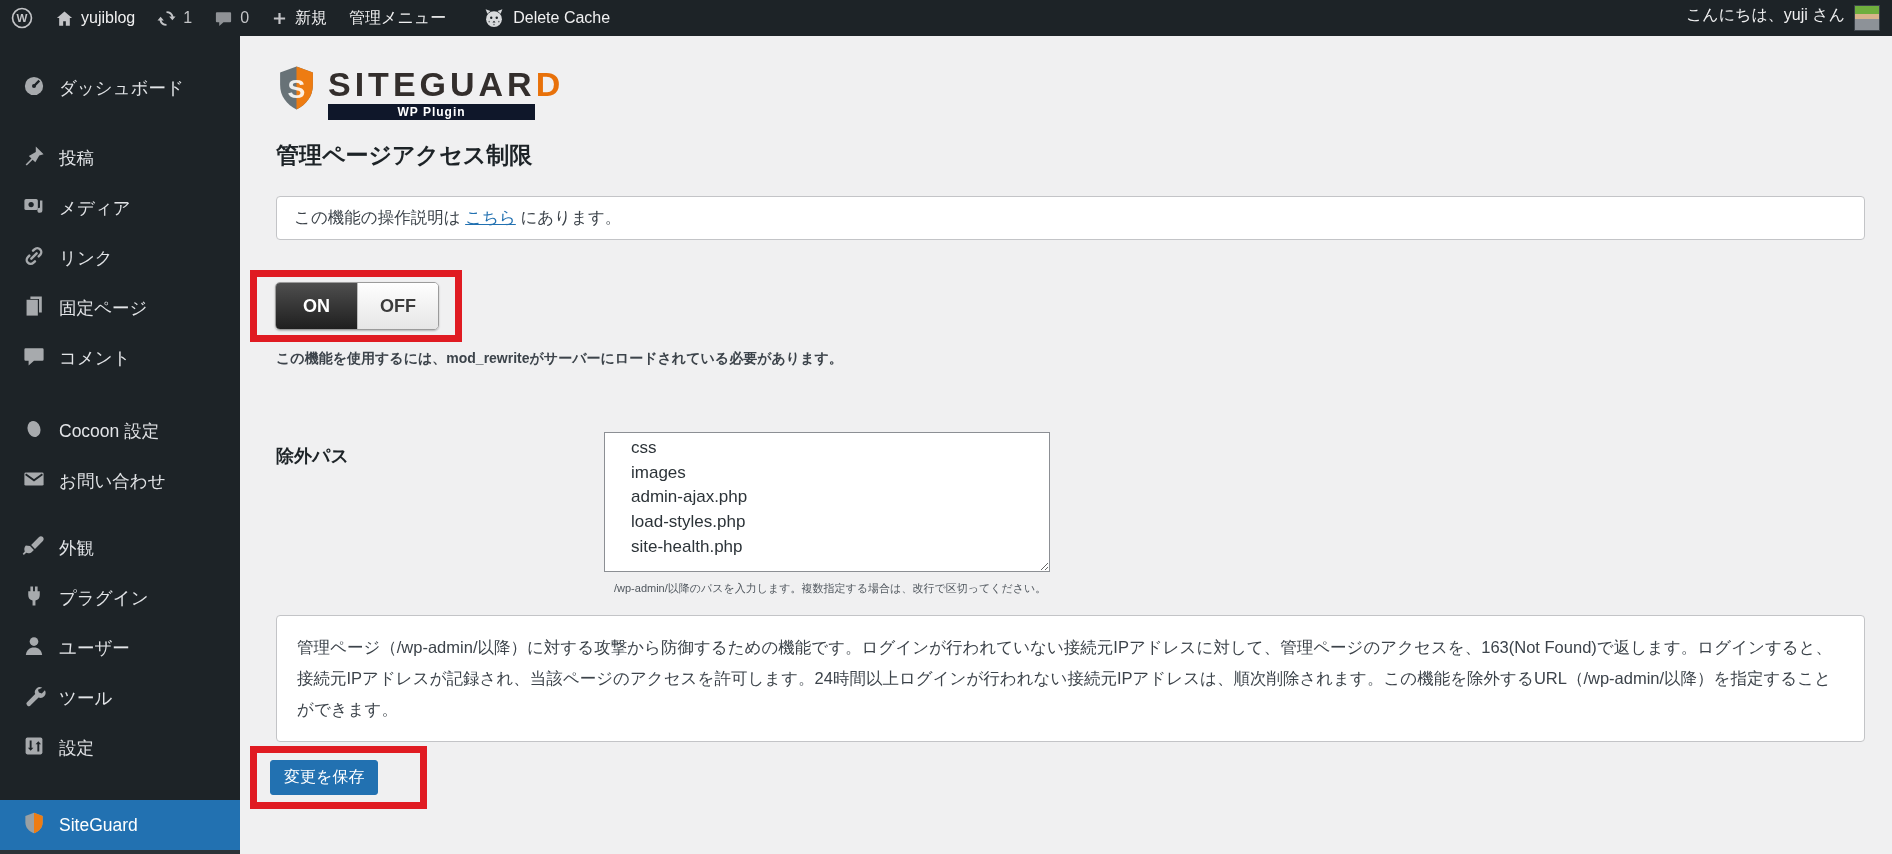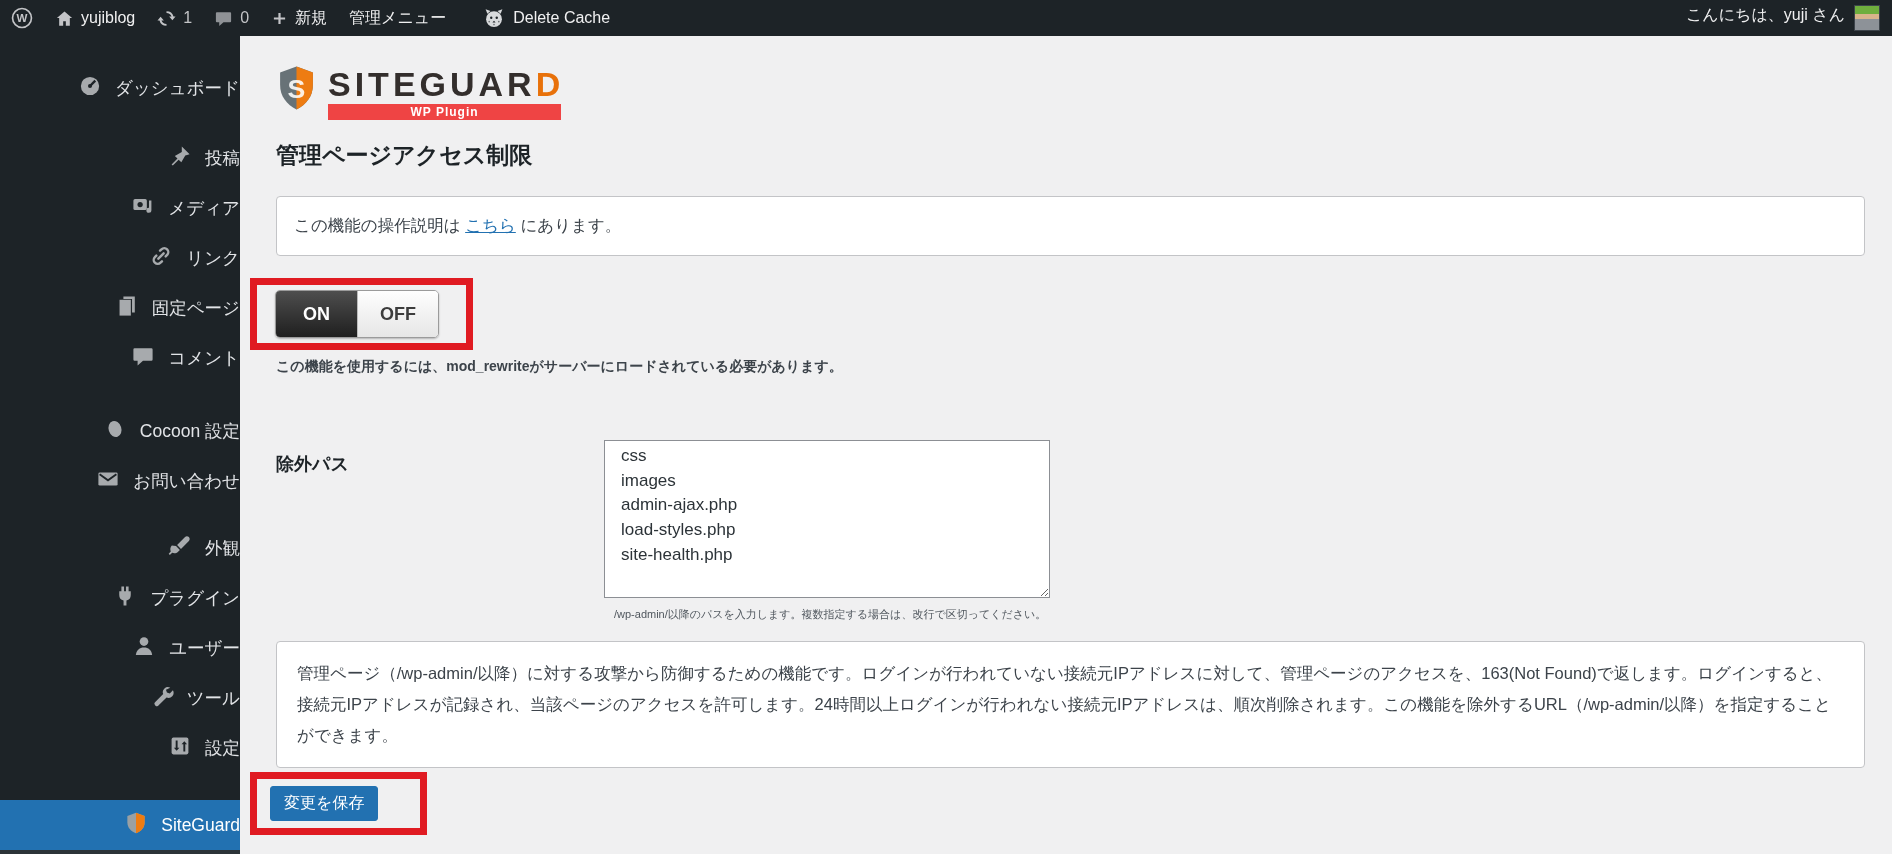--- a/index.html
+++ b/index.html
@@ -14,63 +14,63 @@
   .ab-item svg { display:block; }
   .ab-count { color:#c3c4c7; }
   .ab-sep { width:14px; }
   .ab-right { margin-left:auto; display:flex; align-items:flex-start; gap:9px; padding-right:12px; }
   .avatar { width:26px; height:26px; border:1px solid #3c434a;
     background:linear-gradient(180deg,#6fae3d 0 32%,#d9b48b 32% 56%,#8d9298 56% 100%); }
 
   
   .sidebar { position:absolute; top:36px; left:0; width:240px; height:818px; background:#1d2327; }
   .menu-item { display:flex; align-items:center; gap:13px; height:50px; padding-left:22px;
-    color:#e2e4e7; font-size:17.5px; cursor:pointer;justify-content:flex-end; }
+    color:#e2e4e7; font-size:17.5px; cursor:pointer; }
   .menu-item svg { flex:0 0 auto; }
   .menu-item.active { background:#2271b1; color:#fff; position:relative; }
   .menu-item.active::after { content:""; position:absolute; right:-12px; top:50%;
     margin-top:-12px; border:12px solid transparent; border-left-color:#2271b1; border-right:none; }
   .gap20 { height:20px; } .gap23 { height:23px; } .gap17 { height:17px; } .gap27 { height:27px; }
   .submenu-strip { height:6px; background:#2c3338; }
 
   
   .content { position:absolute; top:36px; left:240px; width:1652px; height:818px;
     background:#f0f0f1; padding:22px 27px 0 36px; color:#3c434a; }
 
   .logo { display:flex; align-items:flex-start; gap:11px; height:66px; }
   .logo-type { display:flex; flex-direction:column; margin-top:9px; }
   .brand { font-size:34px; font-weight:bold; letter-spacing:4px; color:#332e2c; line-height:1; }
   .brand .accent { color:#e8710a; }
-  .brand-bar { margin-top:3px; background:#ef4444; color:#fff; text-align:center;
-    font-size:12px; font-weight:bold; padding:1px 0; width:233px; letter-spacing:1px; }
+  .brand-bar { margin-top:3px; background:#0f172a; color:#fff; text-align:center;
+    font-size:12px; font-weight:bold; padding:1px 0; width:207px; letter-spacing:1px; }
 
   h1.page-title { margin-top:16px; font-size:23px; font-weight:bold; color:#1d2327; }
 
   .notice-box { margin-top:25px; background:#fff; border:1px solid #c3c4c7; border-radius:4px;
-    padding:18px 17px; font-size:16.5px; }
+    padding:10px 17px; font-size:16.5px; }
   .notice-box a { color:#2271b1; text-decoration:underline; cursor:pointer; }
 
   .red-box { border:7px solid #e01b22; width:max-content; }
-  .red-box.toggle-anno { margin:22px 0 0 -26px; padding:5px 27px 5px 18px; }
+  .red-box.toggle-anno { margin:30px 0 0 -26px; padding:5px 16px 5px 18px; }
 
   .toggle { display:flex; width:max-content; border:1px solid #9b9b9b; border-radius:5px;
     overflow:hidden; box-shadow:0 1px 2px rgba(0,0,0,.25); }
   .tbtn { width:81px; height:46px; display:flex; align-items:center; justify-content:center;
     font-size:18px; font-weight:bold; cursor:pointer; }
   .tbtn.on  { background:linear-gradient(180deg,#4e4e4e,#1f1f1f); color:#fff; }
   .tbtn.off { background:linear-gradient(180deg,#fefefe,#e6e6e6); color:#3c3c3c;
     border-left:1px solid #bcbcbc; }
 
   .mod-note { margin-top:8px; font-size:14px; font-weight:bold; color:#3c434a; }
 
   .form-row { margin-top:64px; display:flex; }
   .form-label { flex:0 0 328px; font-size:18px; font-weight:bold; color:#1d2327; padding-top:12px; }
-  textarea.paths { width:446px; height:158px; background:#fff; border:1px solid #8c8f94;
+  textarea.paths { width:446px; height:140px; background:#fff; border:1px solid #8c8f94;
     font-family:"Liberation Sans","DejaVu Sans",sans-serif; font-size:17px; line-height:1.45;
-    padding:3px 16px; color:#2c3338; resize:both; }
+    padding:3px 26px; color:#2c3338; resize:both; }
 
   .help-text { margin:9px 0 0 338px; font-size:11px; color:#50575e; }
 
   .desc-box { margin-top:19px; background:#fff; border:1px solid #c3c4c7; border-radius:4px;
     padding:16px 20px; font-size:16.5px; line-height:31px; color:#3c434a; width:1589px; }
 
   .red-box.save-anno { margin:4px 0 16px -26px; padding:7px 42px 7px 13px; }
   .save-btn { background:#2271b1; border:1px solid #2271b1; border-radius:3px; color:#fff;
     font-size:16px; padding:6px 13px; cursor:pointer;
     font-family:"Liberation Sans","DejaVu Sans",sans-serif; }

